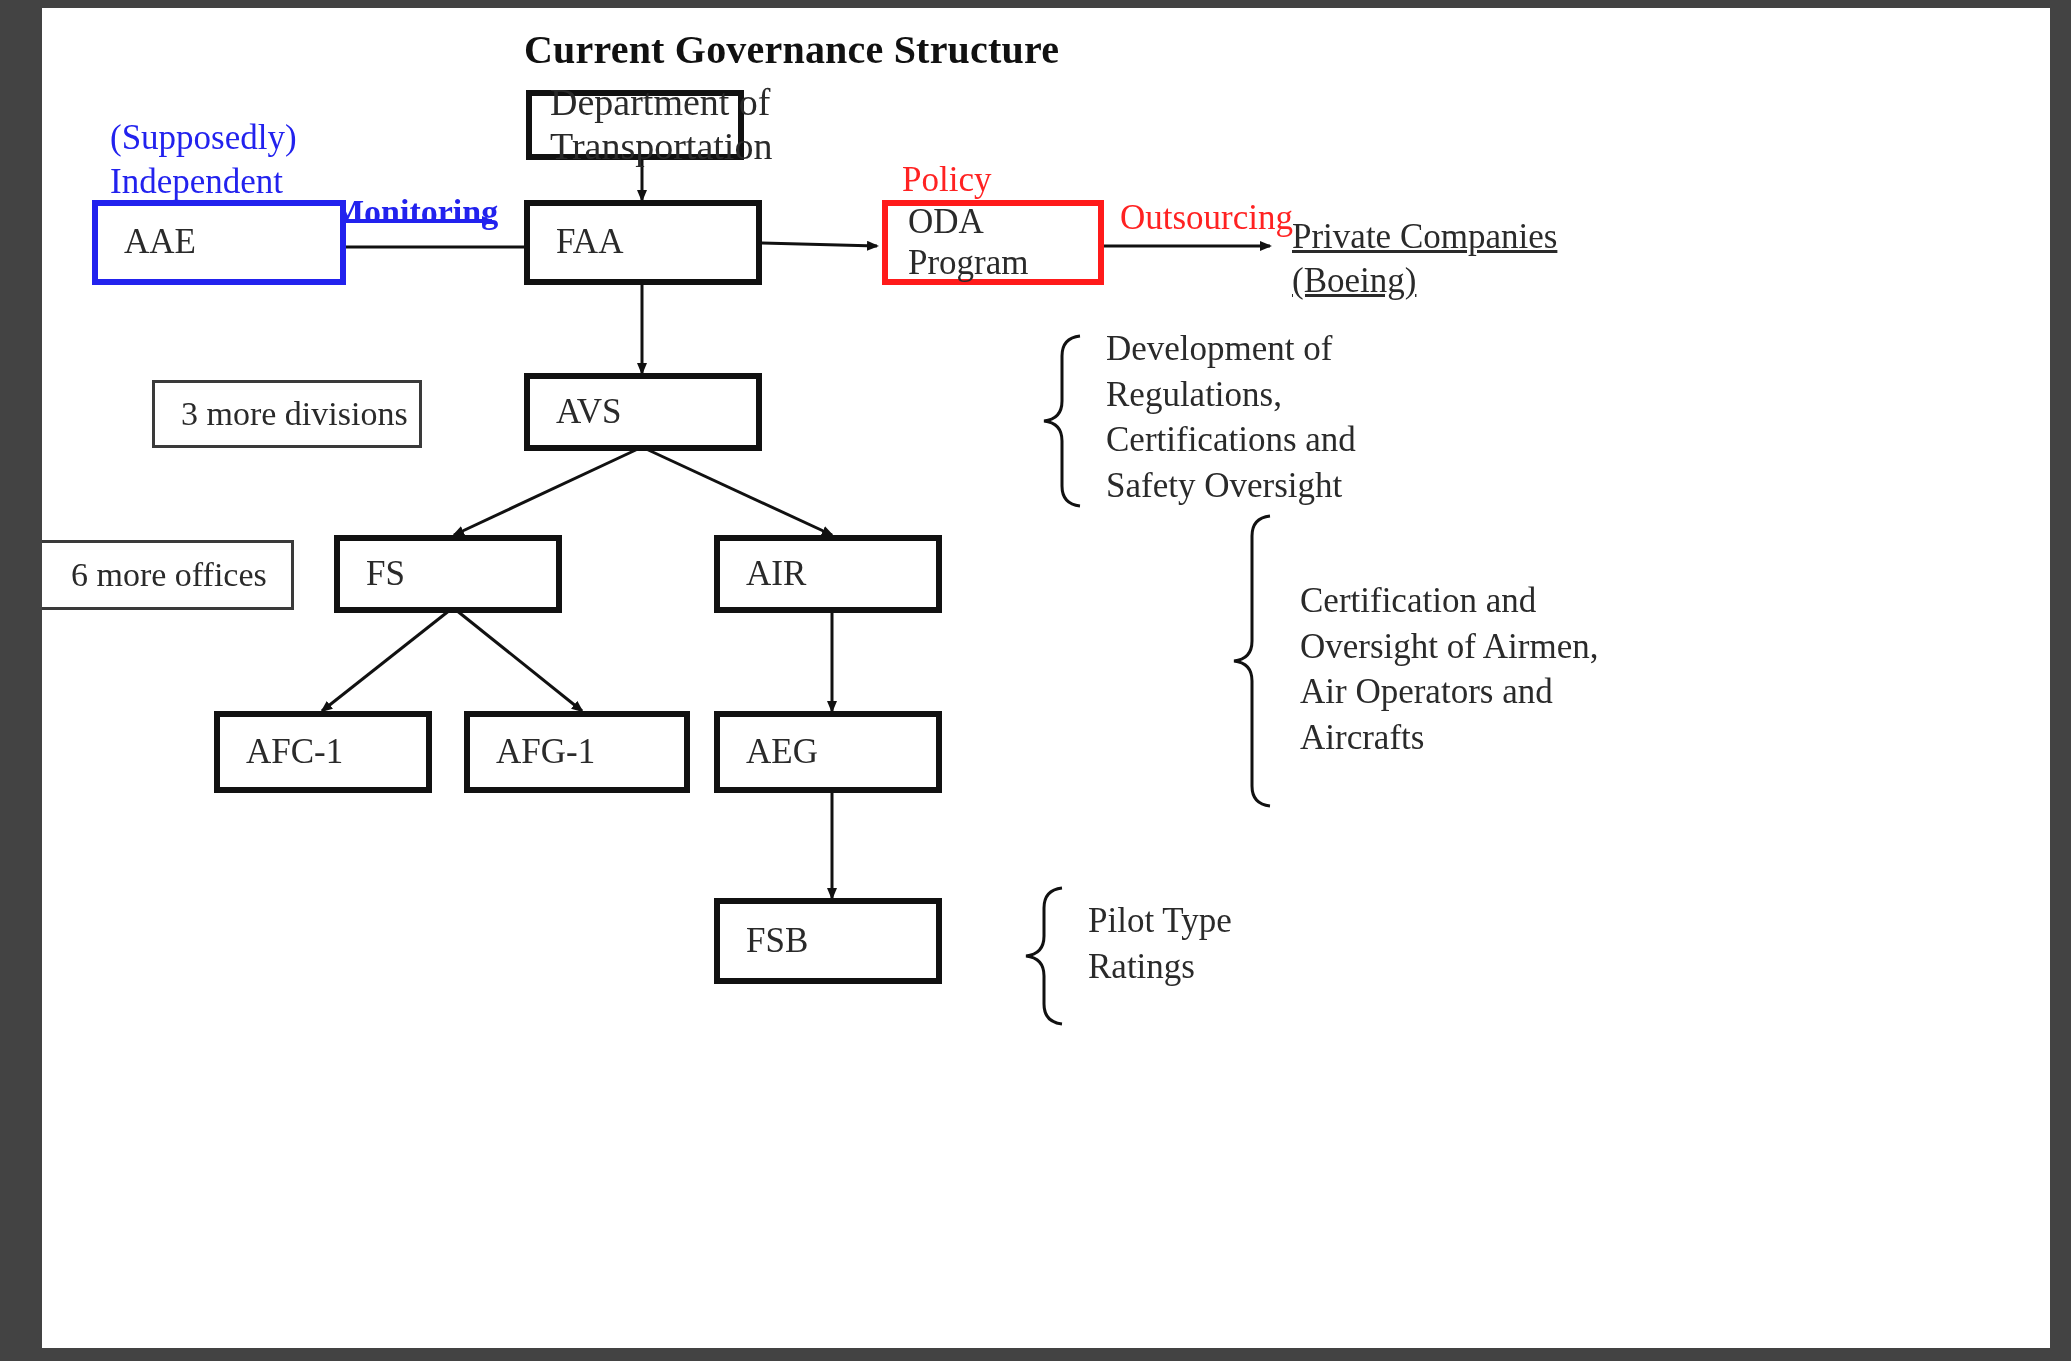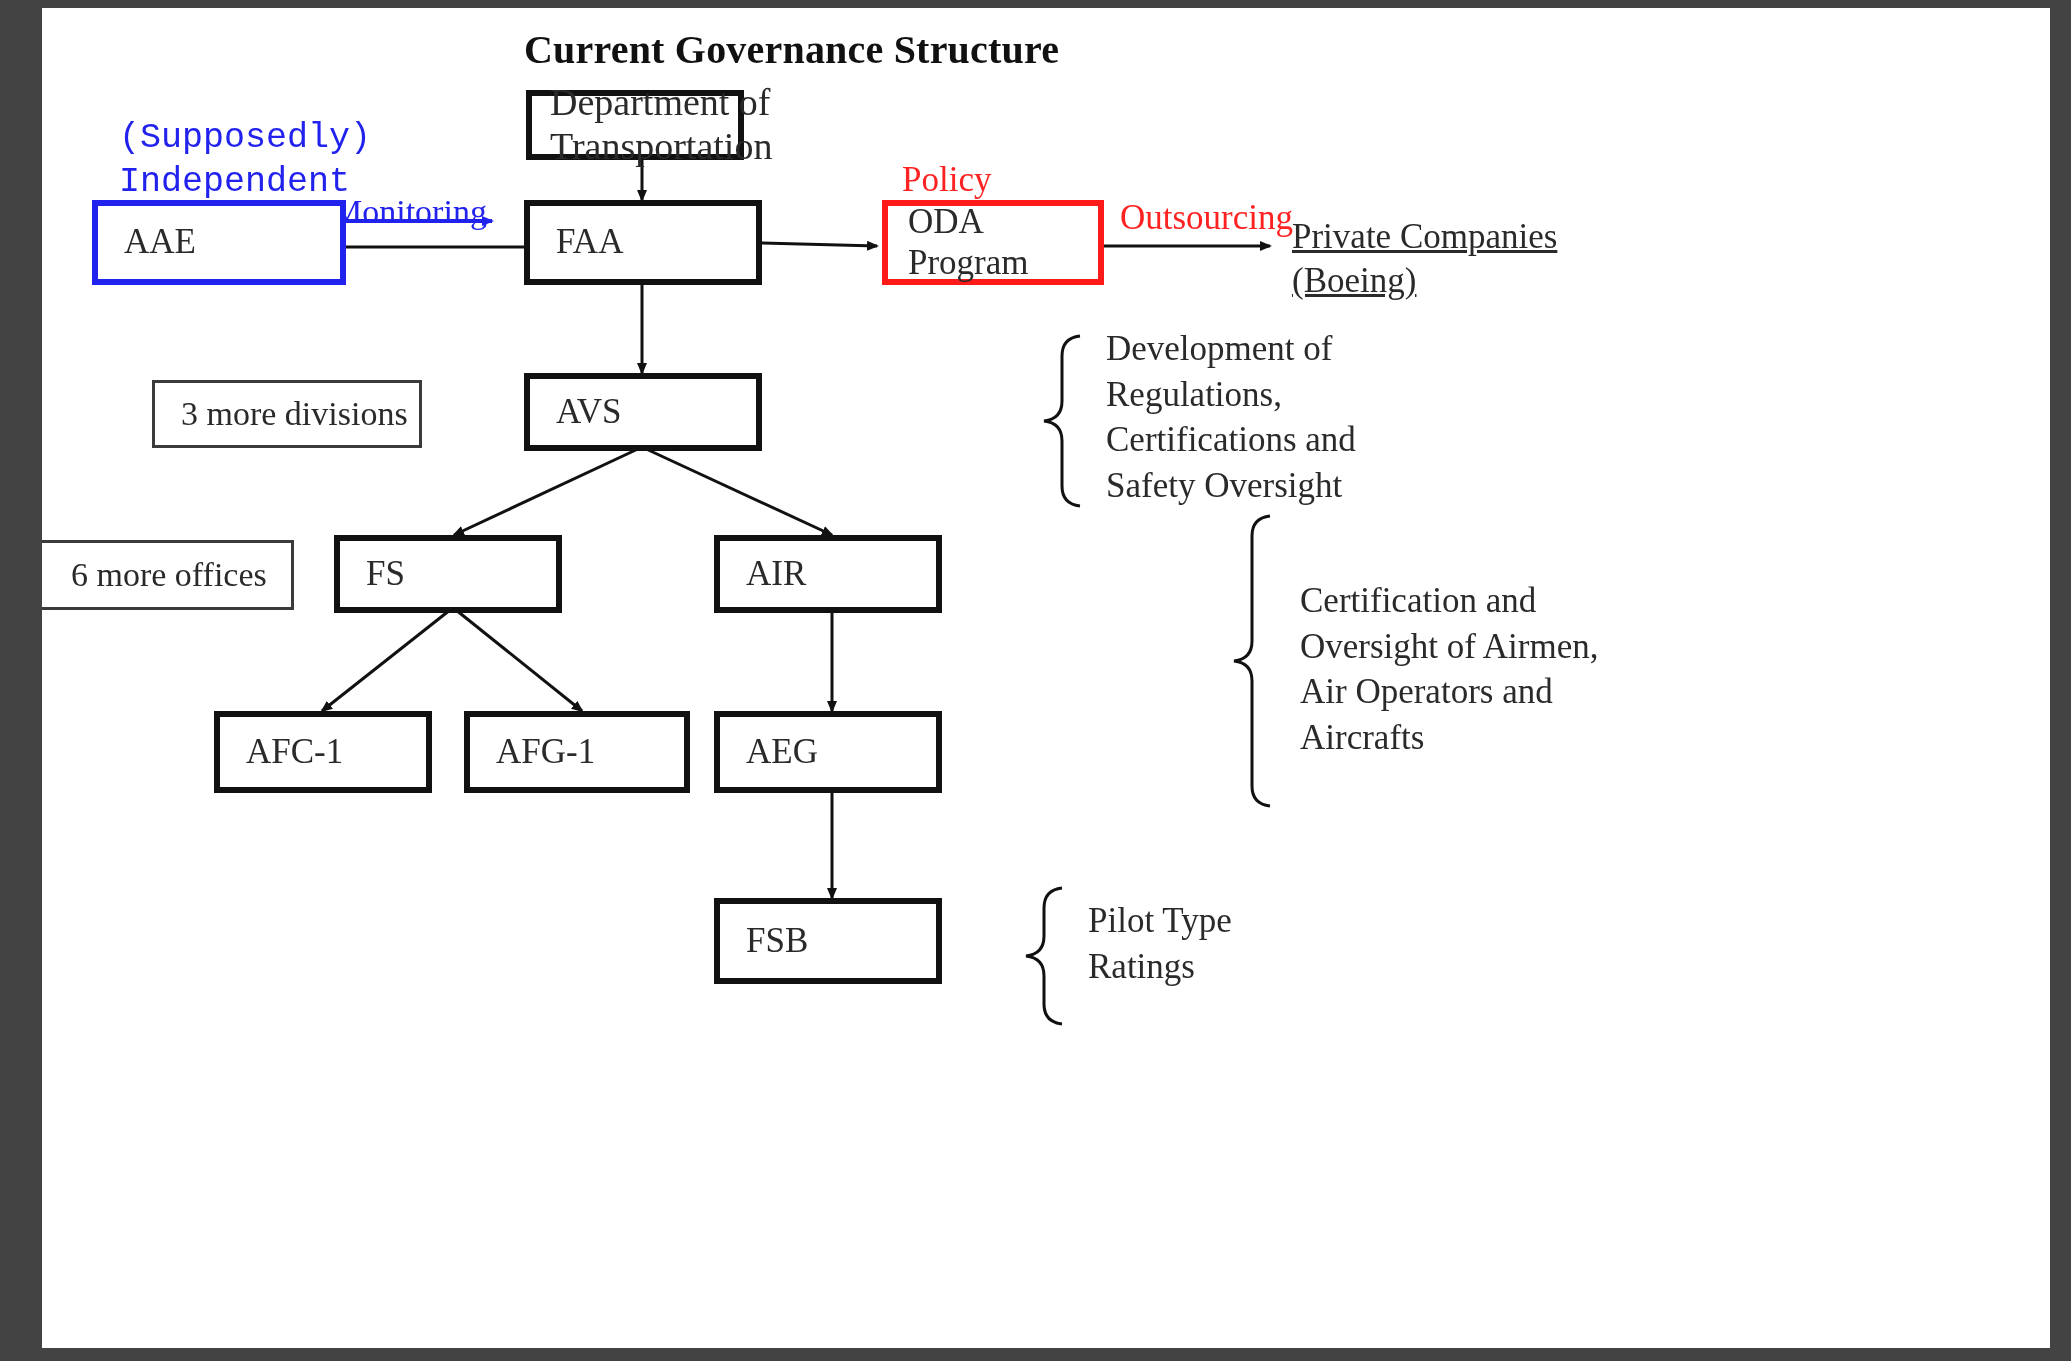--- a/index.html
+++ b/index.html
@@ -74,24 +74,24 @@
 
       <path fill="none" stroke="#111" stroke-width="3" d="M 1038,328 q -18,2 -18,20 l 0,45 q 0,18 -18,20 q 18,2 18,20 l 0,45 q 0,18 18,20"></path>
 
       <path fill="none" stroke="#111" stroke-width="3" d="M 1228,508 q -18,2 -18,20 l 0,105 q 0,18 -18,20 q 18,2 18,20 l 0,105 q 0,18 18,20"></path>
 
       <path fill="none" stroke="#111" stroke-width="3" d="M 1020,880 q -18,2 -18,20 l 0,28 q 0,18 -18,20 q 18,2 18,20 l 0,28 q 0,18 18,20"></path>
     </svg>
 
     <div class="ttl" style="left:482px;top:18px;">Current Governance Structure</div>
 
-    <div class="lbl blue" style="left:77px;top:108px;font-family:Liberation Mono, monospace;">(Supposedly)
+    <div class="lbl blue" style="left:68px;top:108px;">(Supposedly)
 Independent</div>
 
-    <div class="lbl blue" style="left:290px;top:183px;font-size:34px;">Monitoring</div>
+    <div class="lbl blue" style="left:290px;top:183px;font-size:34px;font-weight:bold;">Monitoring</div>
 
     <div class="lbl red" style="left:860px;top:150px;">Policy</div>
 
     <div class="lbl red" style="left:1078px;top:188px;">Outsourcing</div>
 
     <div class="lbl" style="left:1250px;top:207px;text-decoration:underline;">Private Companies
 (Boeing)</div>
 
     <div class="lbl" style="left:1064px;top:318px;line-height:1.30;">Development of
 Regulations,

